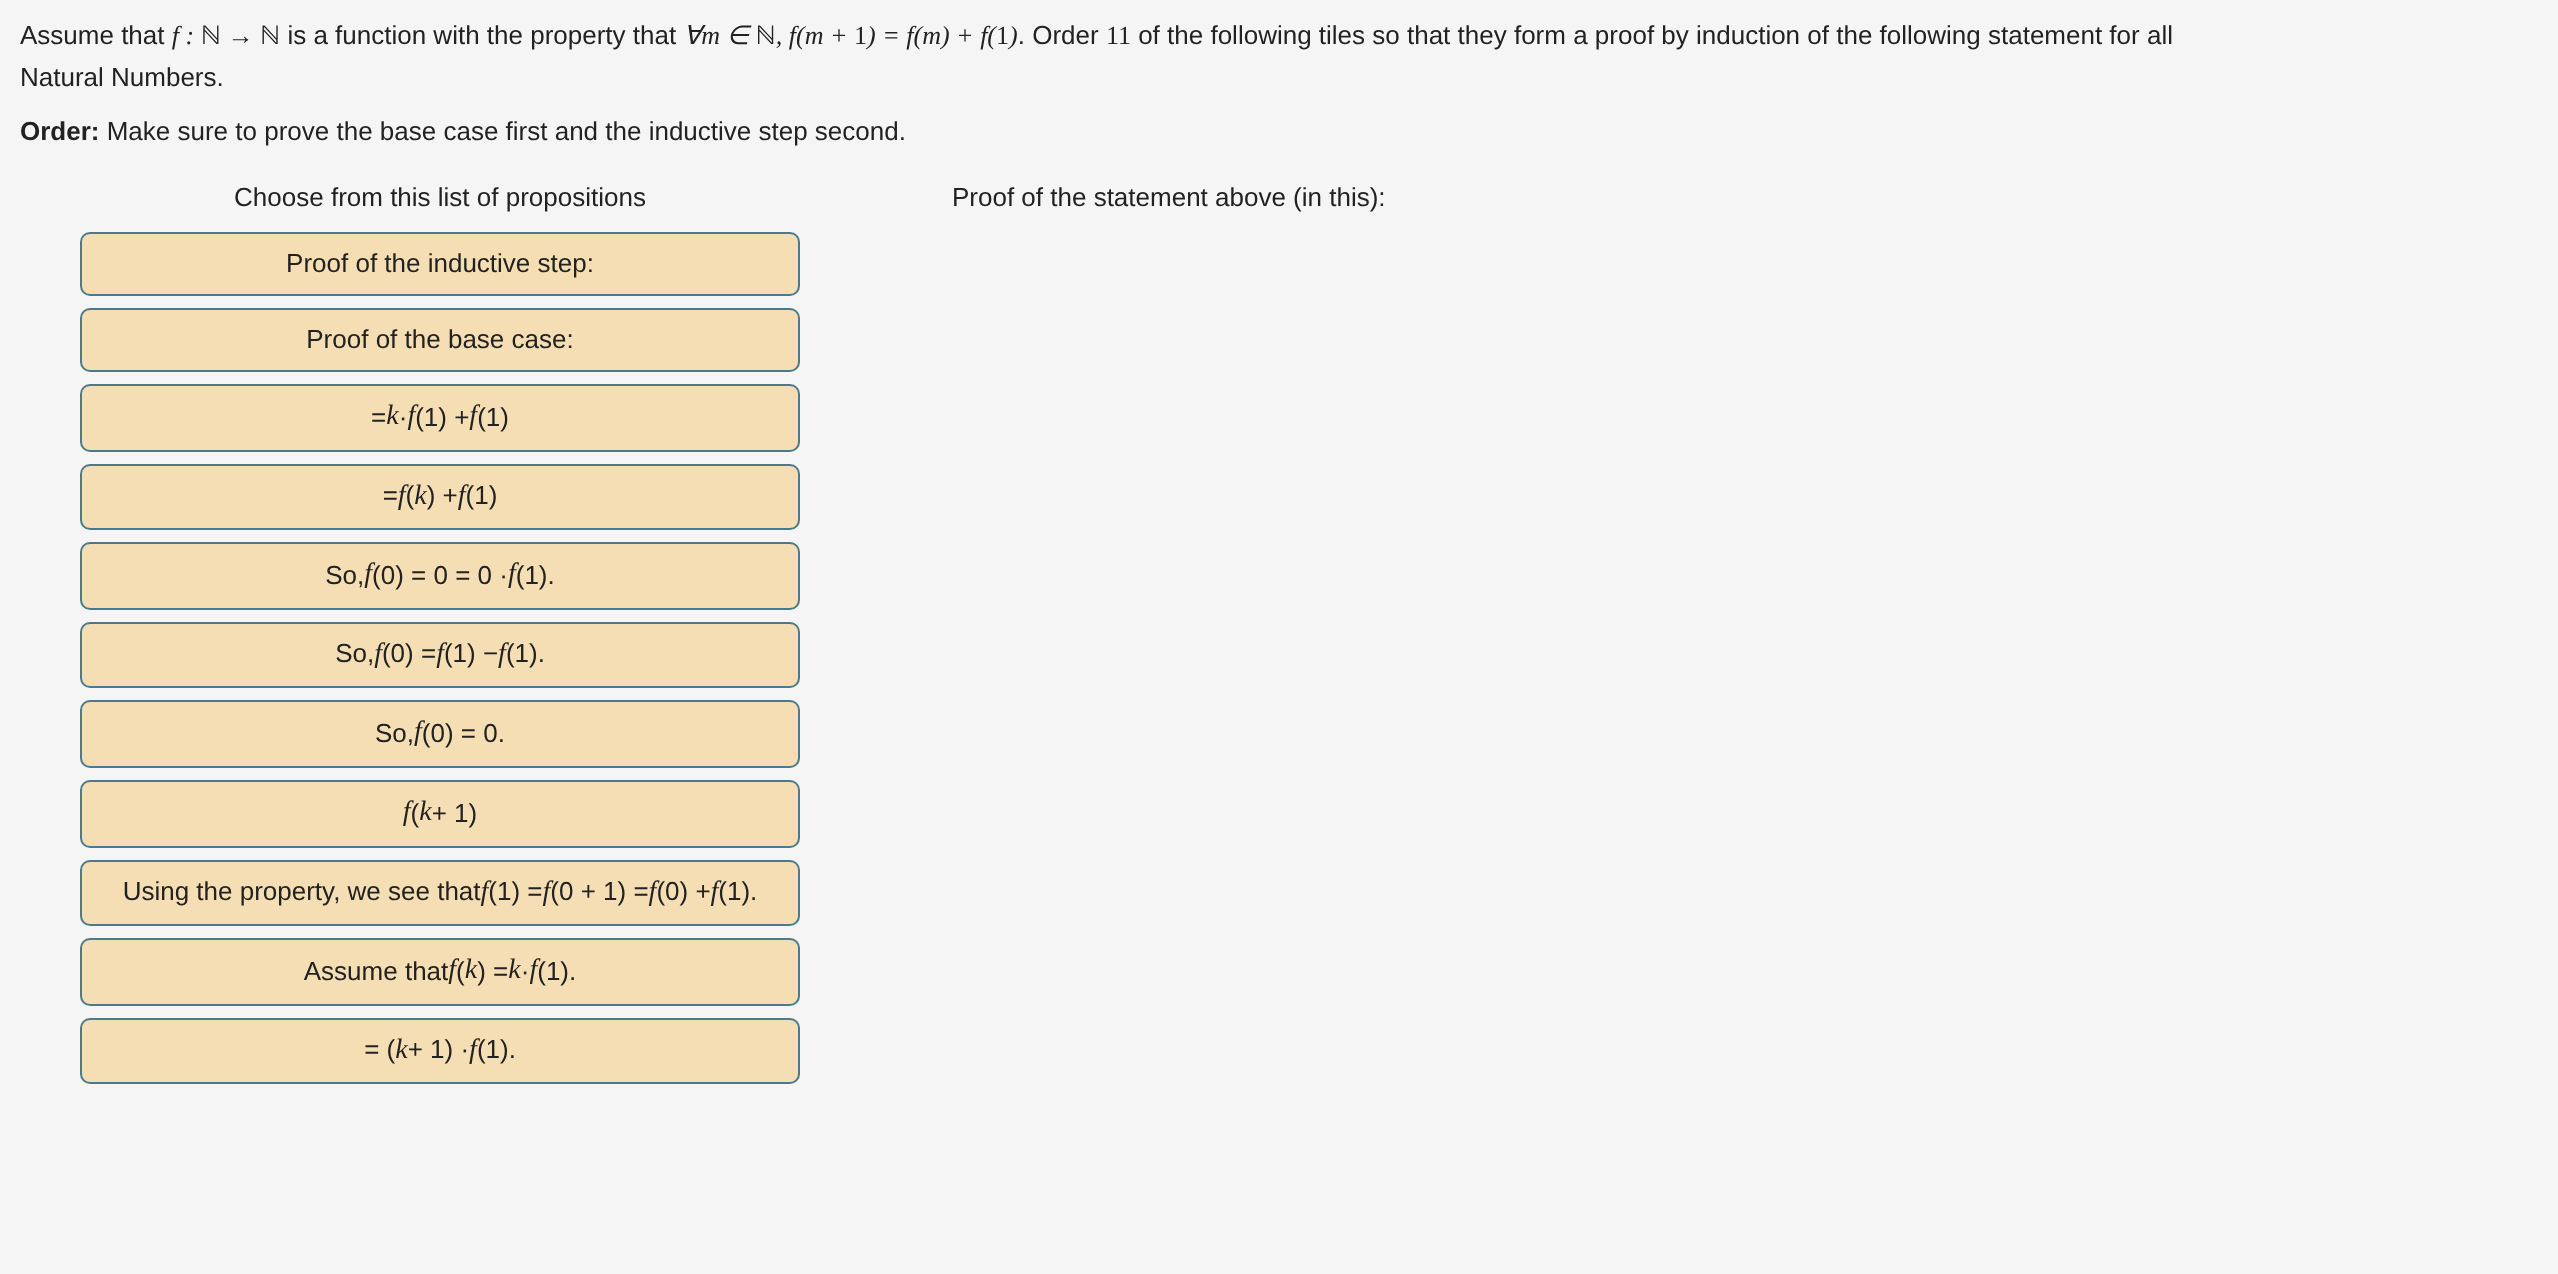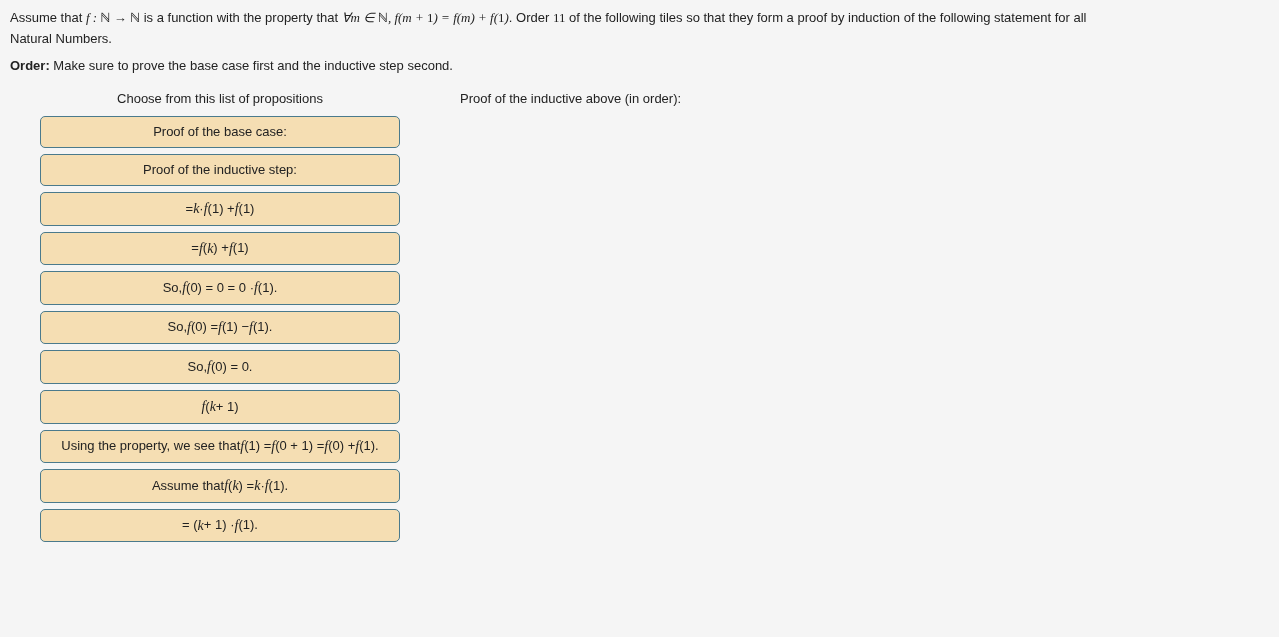--- a/index.html
+++ b/index.html
@@ -34,21 +34,21 @@
   .center-eq {
     text-align: center;
     margin: 10px 0 14px 0;
     font-size: 15px;
   }
   .note {
     margin: 8px 0 18px 0;
   }
   .columns {
     display: flex;
-    gap: 60px;
+    gap: 76px;
     padding-left: 30px;
   }
   .col-left {
     width: 360px;
   }
   .col-right {
     flex: 1;
   }
   .col-header {
     text-align: center;
@@ -90,31 +90,31 @@
 
 
   <div class="note">
     <b>Order:</b><span> Make sure to prove the base case first and the inductive step second.</span>
   </div>
 
   <div class="columns">
     <div class="col-left">
       <div class="col-header">Choose from this list of propositions</div>
       <div id="tiles-container">
+          <div class="tile">Proof of the inductive step:</div>
           <div class="tile">Proof of the base case:</div>
-          <div class="tile">Proof of the inductive step:</div>
           <div class="tile">= <span class="math">k</span> · <span class="math">f</span>(1) + <span class="math">f</span>(1)</div>
           <div class="tile">= <span class="math">f</span>(<span class="math">k</span>) + <span class="math">f</span>(1)</div>
           <div class="tile">So, <span class="math">f</span>(0) = 0 = 0 · <span class="math">f</span>(1).</div>
           <div class="tile">So, <span class="math">f</span>(0) = <span class="math">f</span>(1) − <span class="math">f</span>(1).</div>
           <div class="tile">So, <span class="math">f</span>(0) = 0.</div>
           <div class="tile"><span class="math">f</span>(<span class="math">k</span> + 1)</div>
           <div class="tile">Using the property, we see that<br><span class="math">f</span>(1) = <span class="math">f</span>(0 + 1) = <span class="math">f</span>(0) + <span class="math">f</span>(1).</div>
           <div class="tile">Assume that <span class="math">f</span>(<span class="math">k</span>) = <span class="math">k</span> · <span class="math">f</span>(1).</div>
           <div class="tile">= (<span class="math">k</span> + 1) · <span class="math">f</span>(1).</div>
         </div>
     </div>
     <div class="col-right">
-      <div class="col-header-right">Proof of the inductive above (in order):</div>
+      <div class="col-header-right">Proof of the statement above (in this):</div>
     </div>
   </div>
 
 </div>
 
 </body></html>

